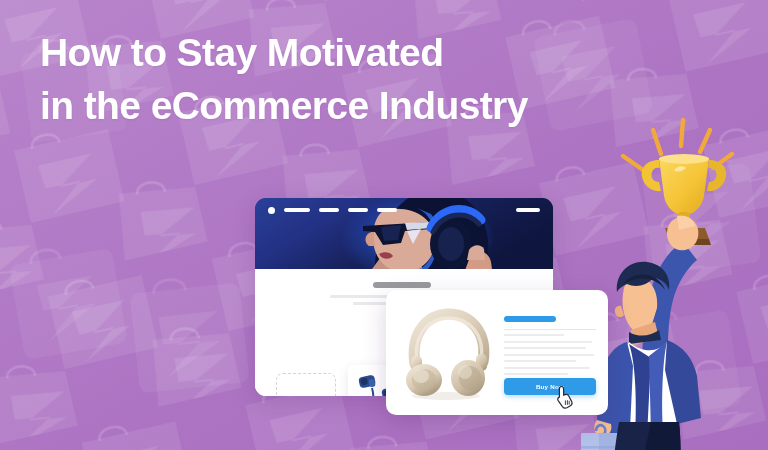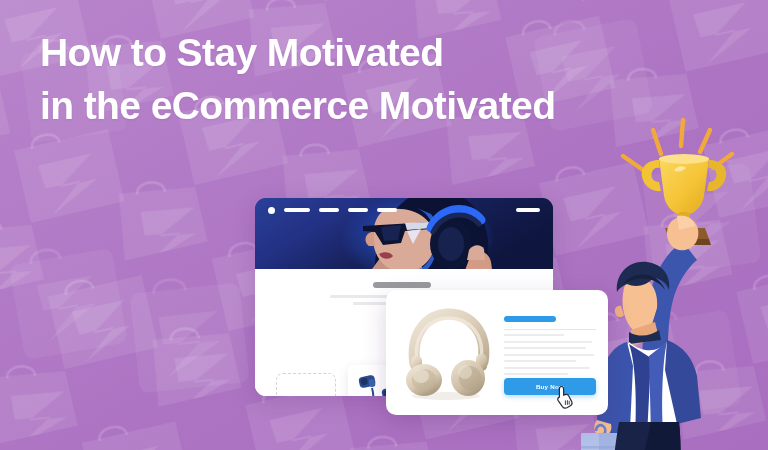--- a/index.html
+++ b/index.html
@@ -173,21 +173,21 @@
       </g>
       <g transform="translate(622,310) rotate(-9)">
         <rect x="0" y="16" width="104" height="96" rx="9" fill="#ffffff" opacity="0.06"></rect>
         <path d="M22 18 C22 3, 52 3, 52 18" stroke="#ffffff" stroke-width="3" fill="none" opacity="0.11"></path>
       </g>
     </g>
   </svg>
 
   <h1 id="headline">
     <span class="line">How to Stay Motivated</span>
-    <span class="line">in the eCommerce Motivated</span>
+    <span class="line">in the eCommerce Industry</span>
   </h1>
 
   <div id="browser">
 
     <div id="hero">
       <svg class="hero-content" viewBox="0 0 298 71" preserveAspectRatio="xMidYMid slice">
         <defs>
           <linearGradient id="hgrad" x1="0" y1="0" x2="1" y2="0.4">
             <stop offset="0%" stop-color="#2c4194"></stop>
             <stop offset="32%" stop-color="#23307c"></stop>

